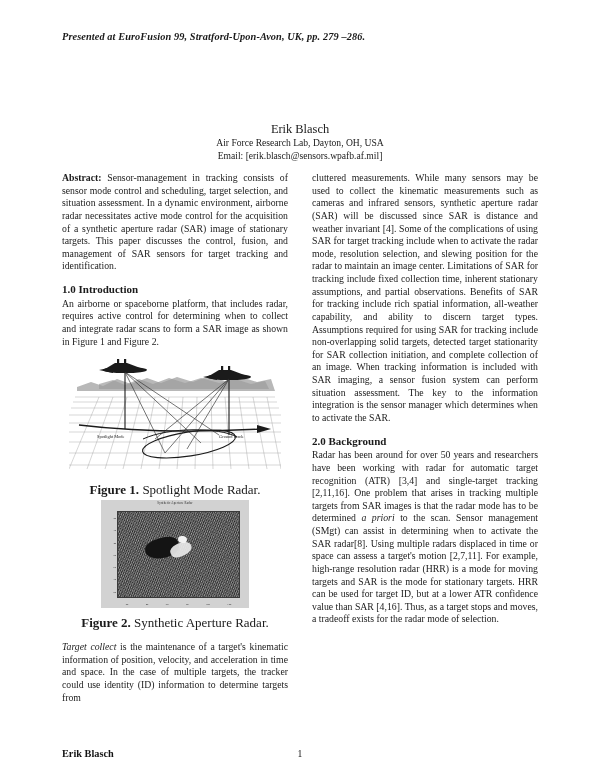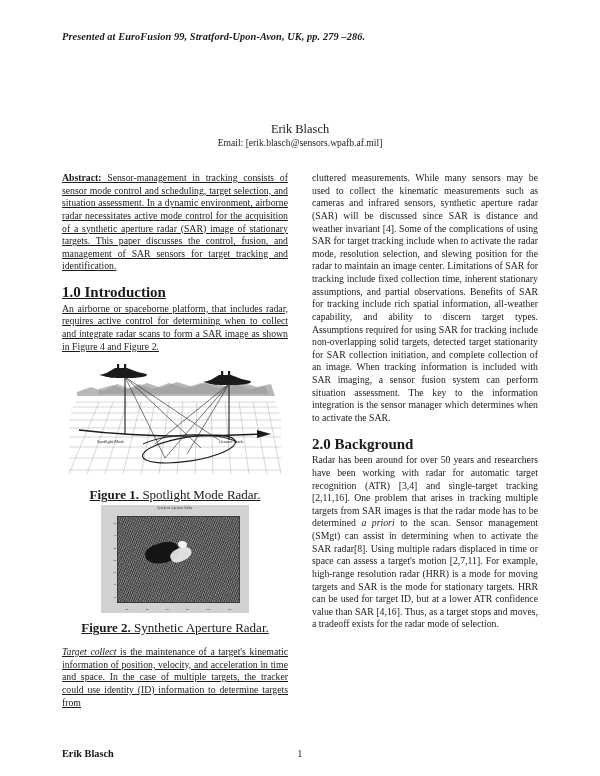--- a/index.html
+++ b/index.html
@@ -67,35 +67,35 @@
 
   .col {
     position: absolute;
     top: 172px;
     width: 226px;
     font-size: 9.75px;
     line-height: 1.295;
     text-align: justify;
     color: #1b1b1b;
   }
-  .col-left  { left: 62px; text-decoration: underline; }
+  .col-left  { left: 62px; }
   .col-right { left: 312px; }
 
   .col p {
     margin: 0 0 0 0;
     text-align: justify;
     text-justify: inter-word;
   }
   .para-gap { height: 9px; }
 
   .lead-bold { font-weight: bold; }
   .ital { font-style: italic; }
 
   h2.sec {
-    font-size: 15px;
+    font-size: 11px;
     font-weight: bold;
     margin: 0 0 1px 0;
     line-height: 1.25;
     text-align: left;
   }
   .sec-gap { height: 10px; }
 
   
   .fig1-wrap {
     margin: 9px 0 0 0;
@@ -252,32 +252,33 @@
 </head>
 <body>
 
 <div class="page">
 
   <div class="venue-line">Presented at EuroFusion 99, Stratford-Upon-Avon, UK, pp. 279 –286.</div>
 
 
   <div class="author-block">
     <div class="author-name">Erik Blasch</div>
+    <div class="author-affil">Air Force Research Lab, Dayton, OH, USA</div>
     <div class="author-email">Email: [erik.blasch@sensors.wpafb.af.mil]</div>
   </div>
 
   <div class="col col-left">
 
     <p><span class="lead-bold">Abstract:</span><span> Sensor-management in tracking consists of sensor mode control and scheduling, target selection, and situation assessment. In a dynamic environment, airborne radar necessitates active mode control for the acquisition of a synthetic aperture radar (SAR) image of stationary targets.  This paper discusses the control, fusion, and management of SAR sensors for target tracking and identification.</span></p>
 
     <div class="sec-gap"></div>
 
     <h2 class="sec">1.0 Introduction</h2>
 
-    <p>An airborne or spaceborne platform, that includes radar, requires active control for determining when to collect and integrate radar scans to form a SAR image as shown in Figure 4 and Figure 2.</p>
+    <p>An airborne or spaceborne platform, that includes radar, requires active control for determining when to collect and integrate radar scans to form a SAR image as shown in Figure 1 and Figure 2.</p>
 
     <div class="fig1-wrap">
       <div class="fig1-art">
         <svg width="212" height="118" viewBox="0 0 212 118">
 
           <path d="M8 30 L22 25 L34 29 L48 22 L62 27 L78 21 L92 26 L108 20
                    L124 25 L140 19 L156 24 L172 20 L188 25 L202 22 L206 34
                    L8 34 Z" fill="#b8b8b8"></path>
           <path d="M30 27 L44 23 L56 28 L70 22 L84 27 L100 21 L116 26 L132 21
                    L150 26 L166 22 L182 27 L196 24 L200 32 L30 32 Z" fill="#9c9c9c" opacity="0.7"></path>

